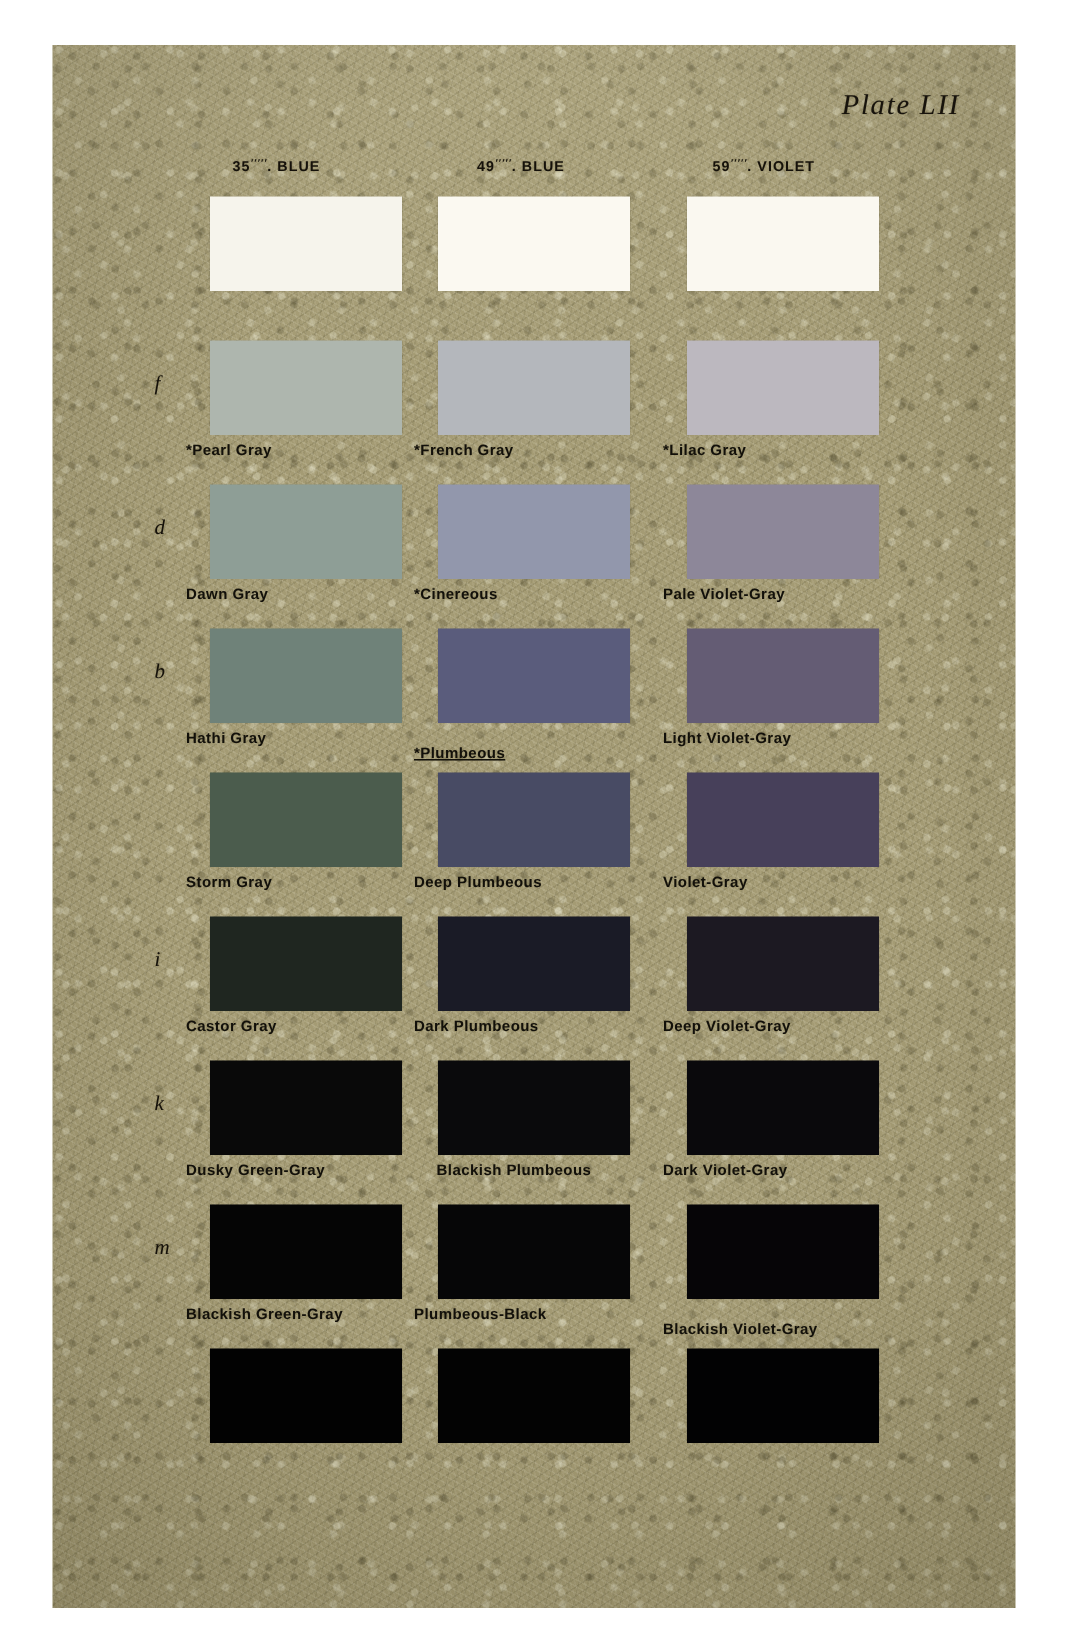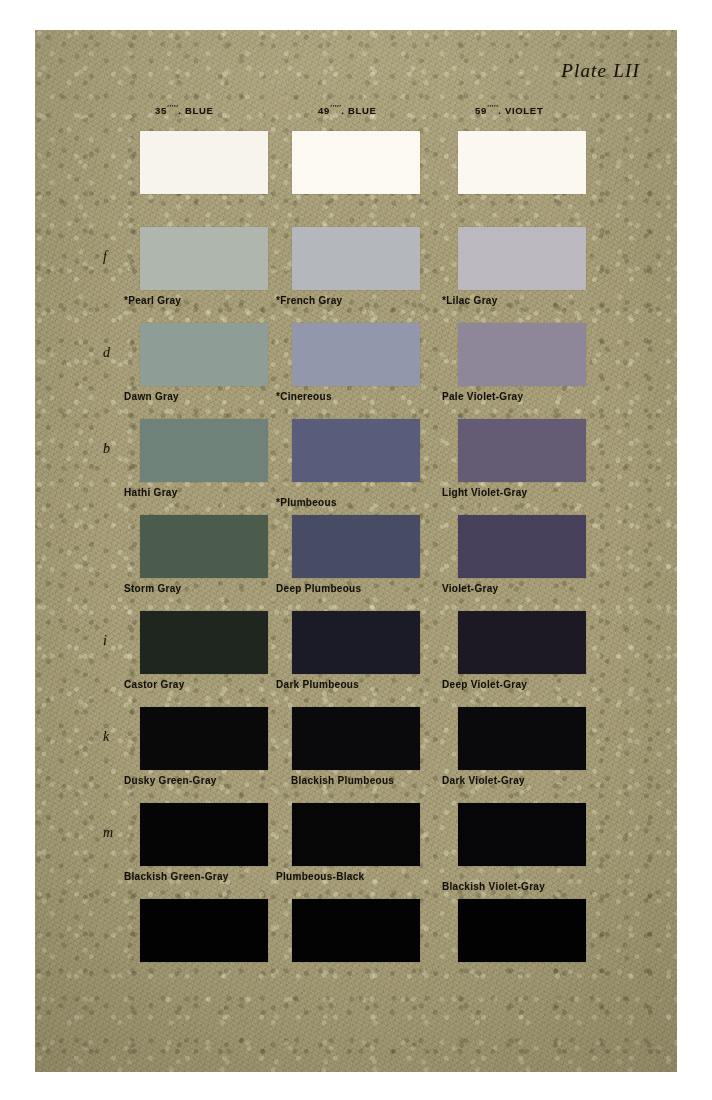--- a/index.html
+++ b/index.html
@@ -152,21 +152,21 @@
       <div class="swatch" title="Dawn Gray" style="left: 105px; top: 293px; background-color: rgb(142, 158, 150);"></div>
       <div class="swatch-label" style="left: 89px; top: 361px;">Dawn Gray</div>
       <div class="swatch" title="*Cinereous" style="left: 257px; top: 293px; background-color: rgb(146, 151, 172);"></div>
       <div class="swatch-label" style="left: 241px; top: 361px;">*Cinereous</div>
       <div class="swatch" title="Pale Violet-Gray" style="left: 423px; top: 293px; background-color: rgb(141, 135, 153);"></div>
       <div class="swatch-label" style="left: 407px; top: 361px;">Pale Violet-Gray</div>
       <div class="row-letter" style="left: 68px; top: 411px;">b</div>
       <div class="swatch" title="Hathi Gray" style="left: 105px; top: 389px; background-color: rgb(111, 130, 121);"></div>
       <div class="swatch-label" style="left: 89px; top: 457px;">Hathi Gray</div>
       <div class="swatch" title="*Plumbeous" style="left: 257px; top: 389px; background-color: rgb(90, 92, 124);"></div>
-      <div class="swatch-label" style="left: 241px; top: 467px;">*Plumbeous</div>
+      <div class="swatch-label" style="left: 241px; top: 467px; text-decoration: underline;">*Plumbeous</div>
       <div class="swatch" title="Light Violet-Gray" style="left: 423px; top: 389px; background-color: rgb(100, 92, 116);"></div>
       <div class="swatch-label" style="left: 407px; top: 457px;">Light Violet-Gray</div>
       <div class="swatch" title="Storm Gray" style="left: 105px; top: 485px; background-color: rgb(75, 92, 77);"></div>
       <div class="swatch-label" style="left: 89px; top: 553px;">Storm Gray</div>
       <div class="swatch" title="Deep Plumbeous" style="left: 257px; top: 485px; background-color: rgb(72, 75, 100);"></div>
       <div class="swatch-label" style="left: 241px; top: 553px;">Deep Plumbeous</div>
       <div class="swatch" title="Violet-Gray" style="left: 423px; top: 485px; background-color: rgb(71, 64, 90);"></div>
       <div class="swatch-label" style="left: 407px; top: 553px;">Violet-Gray</div>
       <div class="row-letter" style="left: 68px; top: 603px;">i</div>
       <div class="swatch" title="Castor Gray" style="left: 105px; top: 581px; background-color: rgb(31, 38, 32);"></div>

